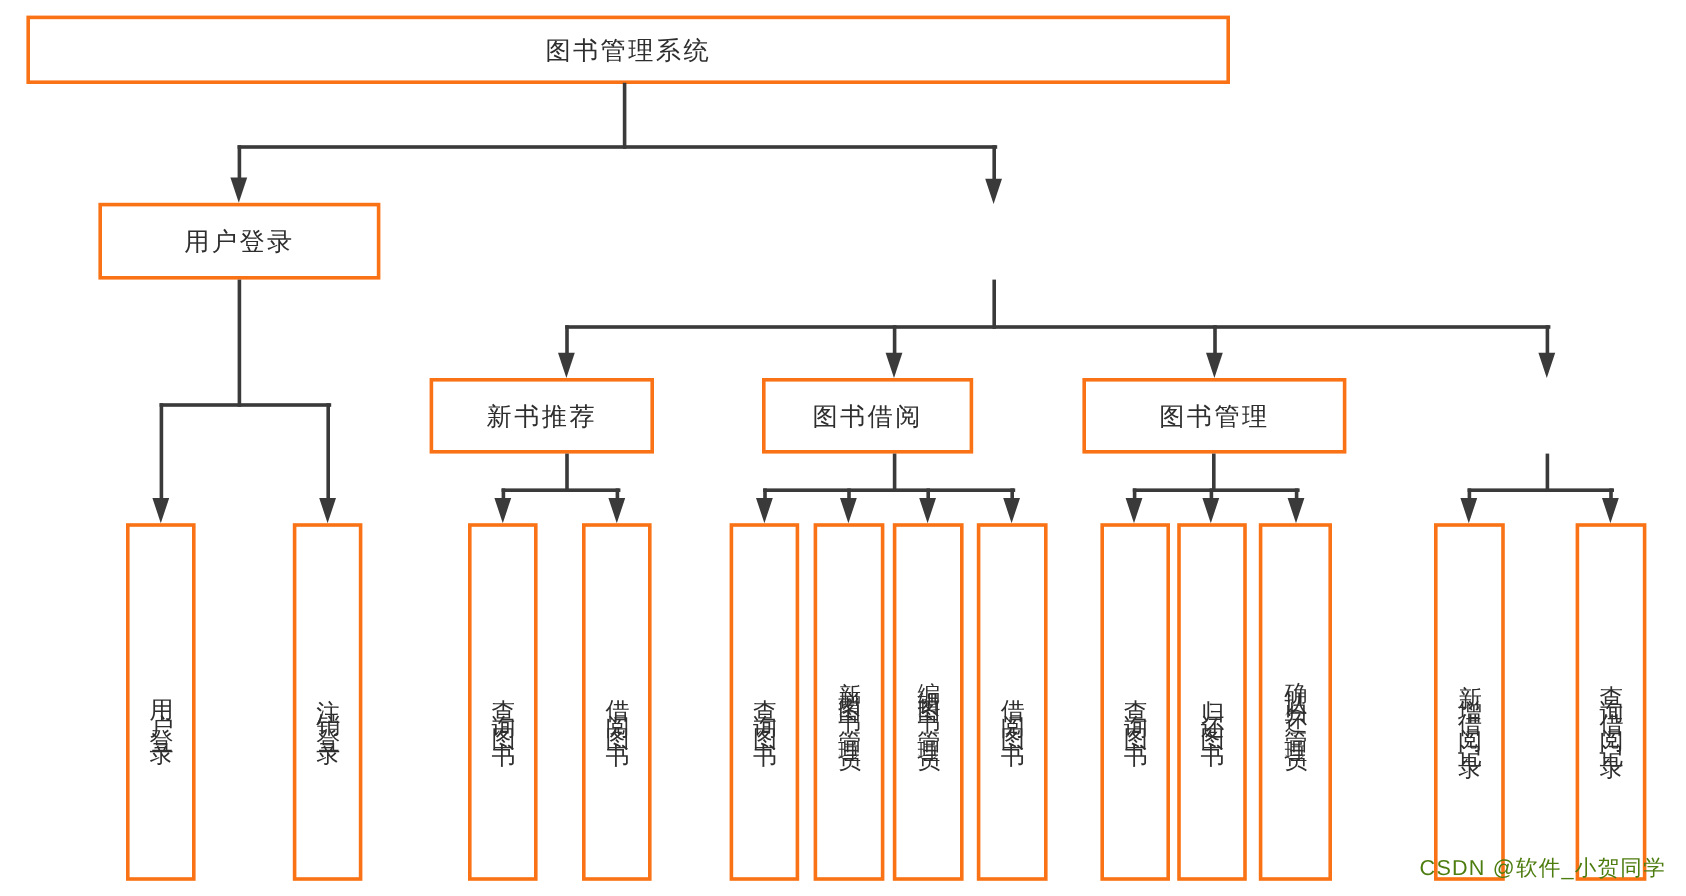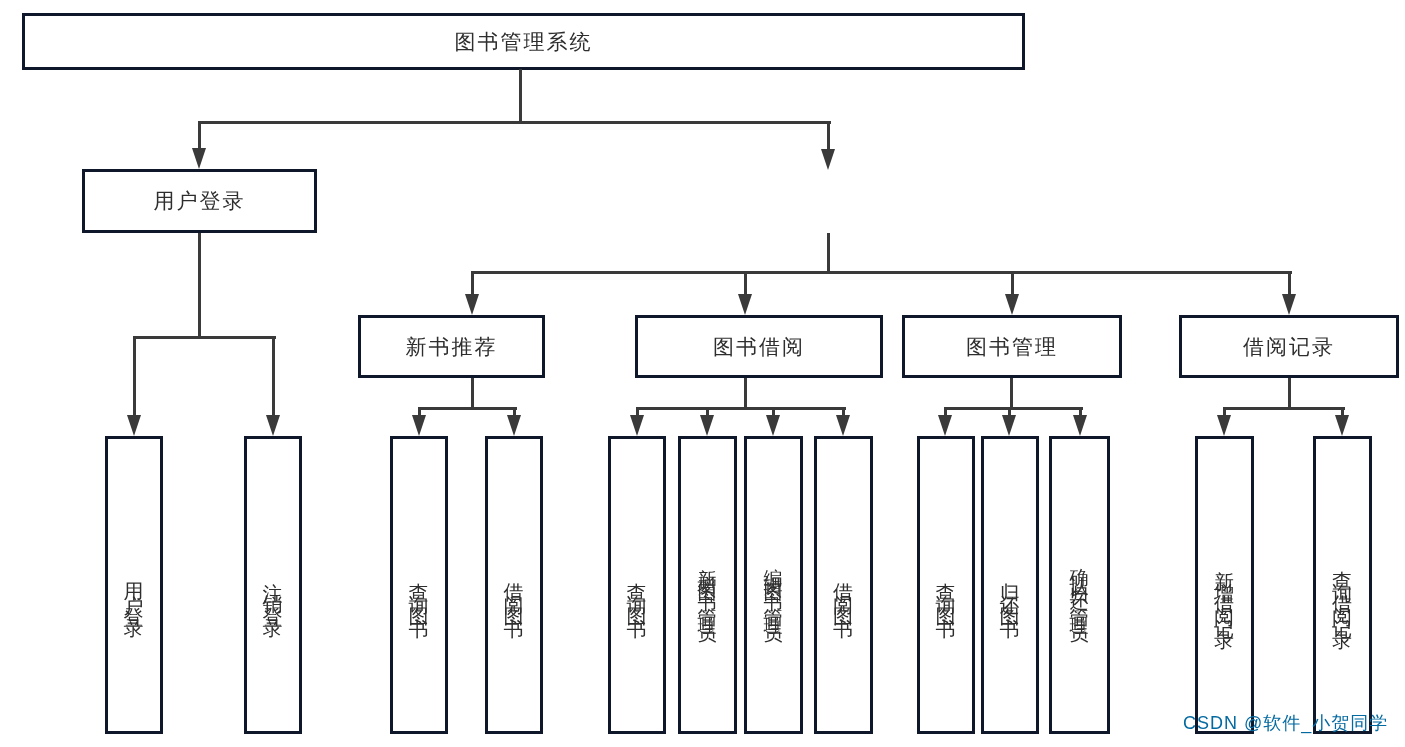--- a/index.html
+++ b/index.html
@@ -1,40 +1,40 @@
 <!DOCTYPE html>
 <html><head>
 <meta charset="utf-8">
 <style>
   html,body{margin:0;padding:0;background:#fff;}
   .canvas{
     position:relative;width:1405px;height:747px;background:#ffffff;
     font-family:"Liberation Sans","DejaVu Sans",sans-serif;color:#2e2e2e;overflow:hidden;
   }
   .box{
-    position:absolute;box-sizing:border-box;border:3px solid #0f172a;background:#fff;
+    position:absolute;box-sizing:border-box;border:3px solid #f97316;background:#fff;
     display:flex;align-items:center;justify-content:center;
   }
   .hlabel{font-size:21px;letter-spacing:2px;white-space:nowrap;color:#2e2e2e;}
   .vlabel{
     writing-mode:vertical-rl;text-orientation:mixed;
     font-size:20px;line-height:1;letter-spacing:12px;padding-top:12px;color:#2e2e2e;white-space:nowrap;
   }
   .vlabel.tight{font-size:19px;letter-spacing:8px;padding-top:8px;}
   .line{position:absolute;background:#3a3a3a;}
   .v{width:3px;}
   .h{height:3px;}
   .ah{
     position:absolute;width:0;height:0;
     border-left:7px solid transparent;border-right:7px solid transparent;
     border-top:21px solid #3a3a3a;
   }
   .watermark{
     position:absolute;left:1183px;top:711px;z-index:5;
-    font-size:18px;letter-spacing:1px;color:#0369a1;white-space:nowrap;
+    font-size:18px;letter-spacing:1px;color:#4d7c0f;white-space:nowrap;
   }
 </style>
 </head>
 <body>
 
 <div class="canvas">
 
   <div class="box" style="left:22px;top:13px;width:1003px;height:57px;">
     <span class="hlabel">图书管理系统</span>
   </div>
@@ -64,28 +64,25 @@
   <div class="line v" style="left:744px;top:271px;height:26px;"></div>
   <div class="ah" style="left:738px;top:294px;"></div>
   <div class="line v" style="left:1011px;top:271px;height:26px;"></div>
   <div class="ah" style="left:1005px;top:294px;"></div>
   <div class="line v" style="left:1288px;top:271px;height:26px;"></div>
   <div class="ah" style="left:1282px;top:294px;"></div>
 
   <div class="box" style="left:358px;top:315px;width:187px;height:63px;">
     <span class="hlabel">新书推荐</span>
   </div>
-  <div class="box" style="left:635px;top:315px;width:248px;height:63px;text-align:right;">
+  <div class="box" style="left:635px;top:315px;width:176px;height:63px;text-align:right;">
     <span class="hlabel">图书借阅</span>
   </div>
   <div class="box" style="left:902px;top:315px;width:220px;height:63px;">
     <span class="hlabel">图书管理</span>
-  </div>
-  <div class="box" style="left:1179px;top:315px;width:220px;height:63px;">
-    <span class="hlabel">借阅记录</span>
   </div>
 
   <div class="line v" style="left:471px;top:378px;height:32px;"></div>
   <div class="line h" style="left:418px;top:407px;width:99px;"></div>
   <div class="line v" style="left:418px;top:407px;height:11px;"></div>
   <div class="ah" style="left:412px;top:415px;"></div>
   <div class="line v" style="left:513px;top:407px;height:11px;"></div>
   <div class="ah" style="left:507px;top:415px;"></div>
 
   <div class="line v" style="left:744px;top:378px;height:32px;"></div>

